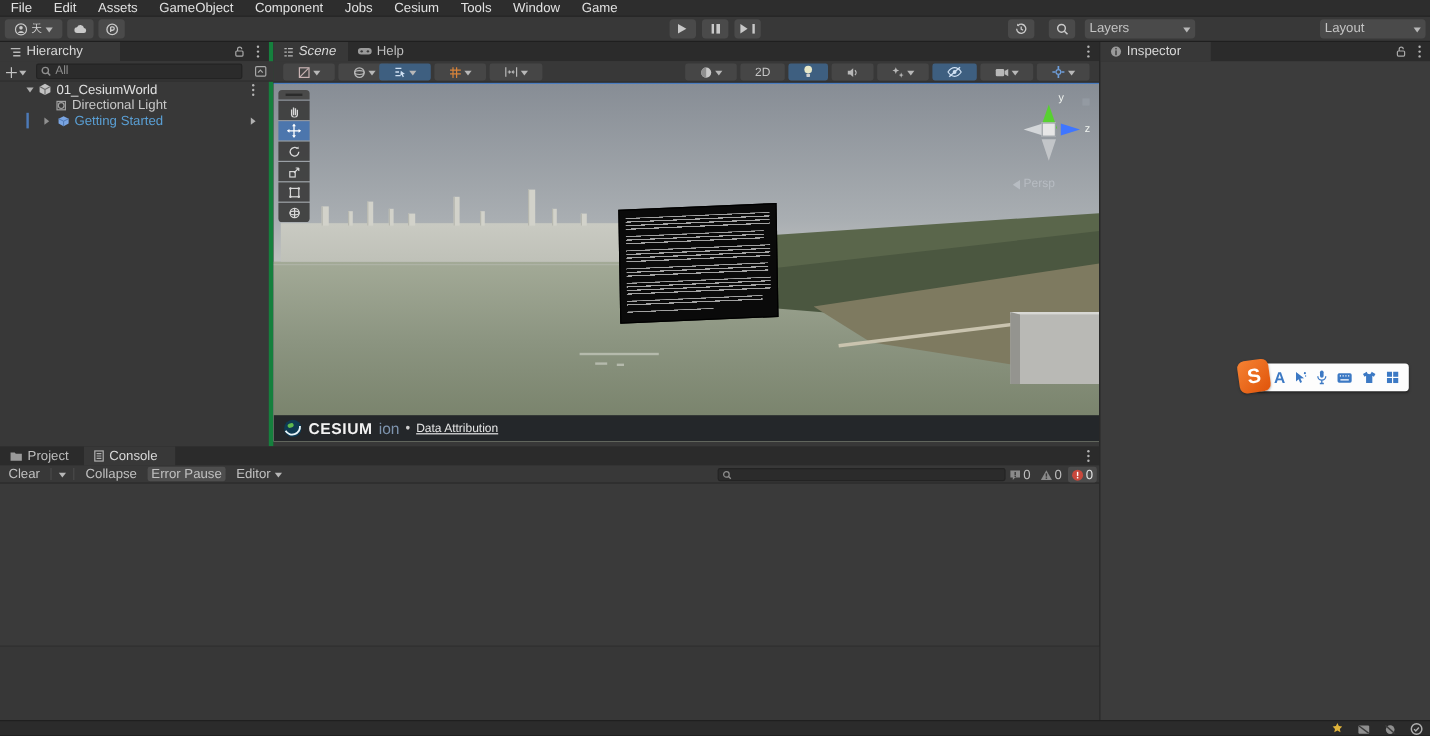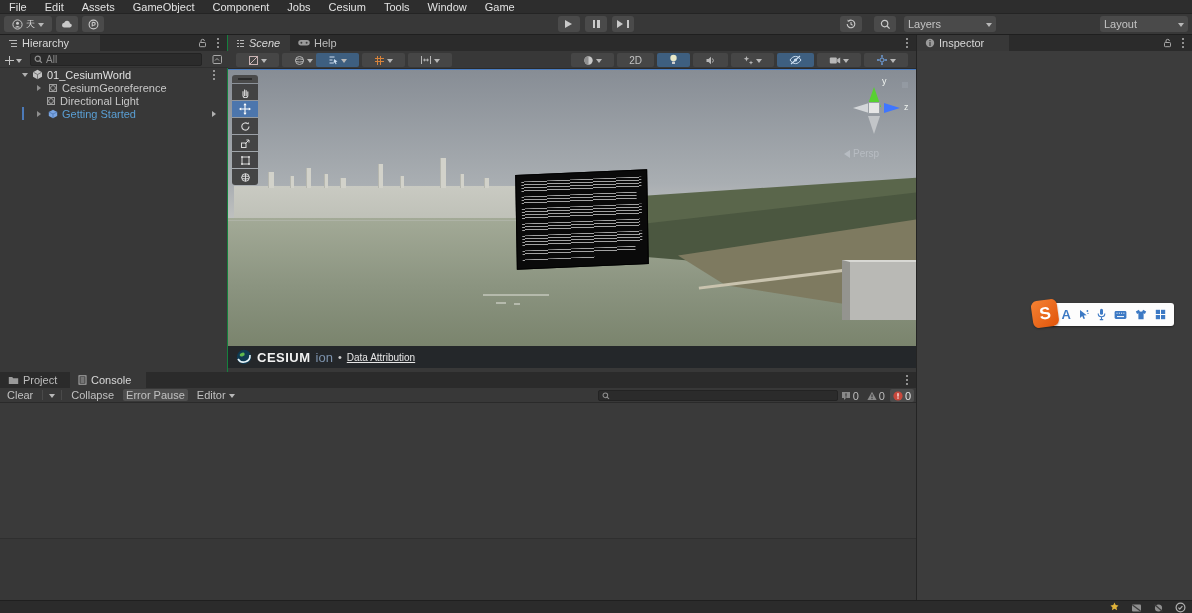--- a/index.html
+++ b/index.html
@@ -27,21 +27,21 @@
 
   
   .panel-tabbar { position:absolute; left:0; top:0; right:0; height:16px; background:#2b2b2b; display:flex; }
   .ptab { height:16px; display:flex; align-items:center; gap:4px; padding:0 8px; color:#bdbdbd; }
   .ptab.active { background:#383838; color:#d8d8d8; }
   .kebab { width:2px; height:2px; background:#b5b5b5; border-radius:50%;
            box-shadow:0 -4px 0 #b5b5b5, 0 4px 0 #b5b5b5; }
   .tab-tools { margin-left:auto; display:flex; align-items:center; gap:10px; padding:0 8px; }
 
   
-  .hierarchy { position:absolute; left:0; top:35px; width:228px; height:337px; background:#383838; border-right:1px solid #15803d; }
+  .hierarchy { position:absolute; left:0; top:35px; width:228px; height:337px; background:#383838; border-right:4px solid #15803d; }
   .h-search-row { position:absolute; left:0; top:16px; width:228px; height:17px; background:#383838; border-bottom:1px solid #2f2f2f; }
   .plus { position:relative; width:9px; height:9px; }
   .plus::before { content:""; position:absolute; left:0; top:4px; width:9px; height:1px; background:#c4c4c4; }
   .plus::after  { content:""; position:absolute; left:4px; top:0; width:1px; height:9px; background:#c4c4c4; }
   .search-box { position:absolute; left:30px; top:2px; width:172px; height:13px; background:#2b2b2b;
                 border:1px solid #232323; border-radius:2px; display:flex; align-items:center; gap:3px; padding:0 3px; }
   .search-box input { flex:1; background:transparent; border:0; outline:0; color:#cfcfcf; font-size:10px; font-family:inherit; }
   .search-box input::placeholder { color:#8f8f8f; }
   .tree { position:absolute; left:0; top:33px; right:0; }
   .trow { position:relative; height:13px; display:flex; align-items:center; gap:4px; color:#c8c8c8; font-size:11px; }
@@ -278,30 +278,20 @@
       <div class="trow" style="padding-left:22px;">
         <span class="exp down"></span>
         <span>
           <svg width="11" height="11" viewBox="0 0 11 11">
               <polygon points="5.5,0.8 10,3.2 10,7.8 5.5,10.2 1,7.8 1,3.2" fill="#c2c2c2"></polygon>
               <path d="M5.5 5.5L1.4 3.3M5.5 5.5l4.1-2.2M5.5 5.5v4.4" stroke="#6a6a6a" stroke-width="0.9" fill="none"></path>
             </svg>
         </span>
         <span style="color:#e0e0e0;">01_CesiumWorld</span>
         <span class="kebab" style="position:absolute;right:12px;"></span>
-      </div>
-      <div class="trow" style="padding-left:34px;">
-        <span class="exp right"></span>
-        <span>
-          <svg width="10" height="10" viewBox="0 0 10 10">
-              <rect x="1.5" y="1.5" width="7" height="7" fill="none" stroke="#a0a0a0"></rect>
-              <circle cx="5" cy="5" r="2.4" fill="none" stroke="#a0a0a0"></circle>
-            </svg>
-        </span>
-        <span>CesiumGeoreference</span>
       </div>
       <div class="trow" style="padding-left:46px;">
         <span>
           <svg width="10" height="10" viewBox="0 0 10 10">
               <rect x="1.5" y="1.5" width="7" height="7" fill="none" stroke="#a0a0a0"></rect>
               <circle cx="5" cy="5" r="2.4" fill="none" stroke="#a0a0a0"></circle>
             </svg>
         </span>
         <span>Directional Light</span>
       </div>

